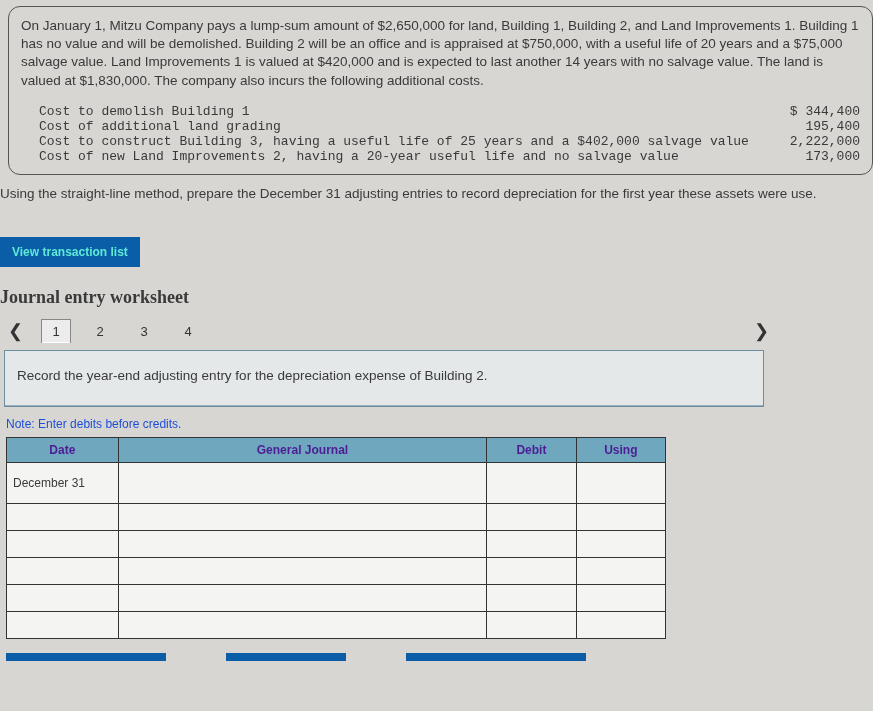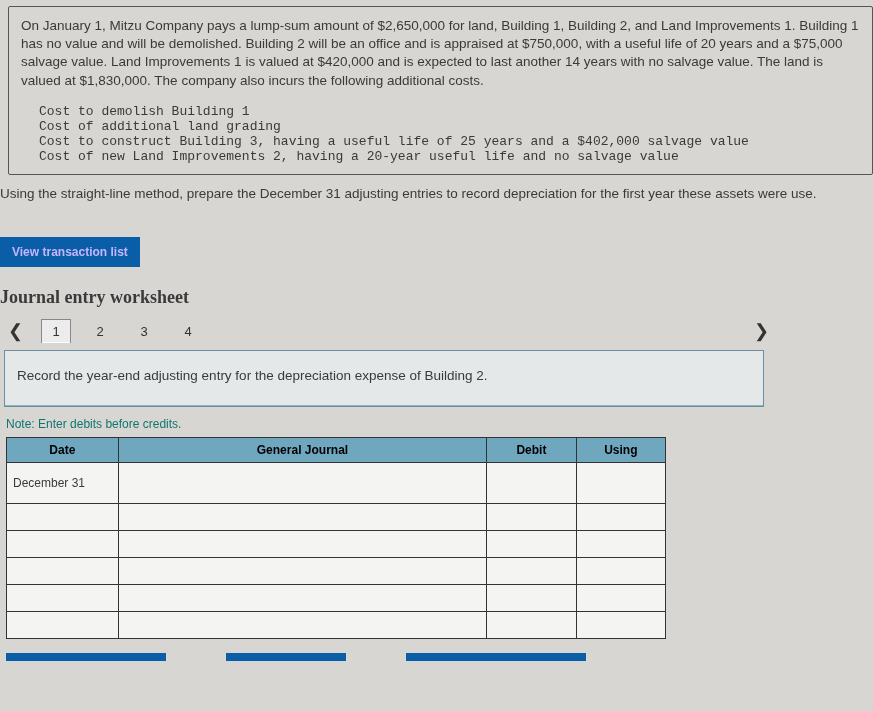--- a/index.html
+++ b/index.html
@@ -7,21 +7,21 @@
     background: #d8d6d3;
     font-family: Arial, Helvetica, sans-serif;
     font-size: 13px;
     color: #3a3a3a;
     width: 873px;
     height: 711px;
     overflow: hidden;
   }
   .problem-box {
     border: 1px solid #555;
-    border-radius: 2px;
+    border-radius: 12px;
     margin: 6px 0 10px 8px;
     padding: 10px 12px;
     background: #d8d6d3;
   }
   .problem-text {
     line-height: 1.35;
     font-size: 13.5px;
   }
   .cost-block {
     display: flex;
@@ -32,21 +32,21 @@
   .cost-desc { flex: 1; white-space: pre; }
   .cost-amt { width: 90px; text-align: right; white-space: pre; }
   .instruction {
     margin: 8px 8px 28px 0;
     font-size: 13.5px;
     line-height: 1.35;
   }
   .view-btn {
     display: inline-block;
     background: #0a5ea8;
-    color: #c4b5fd;
+    color: #5eead4;
     font-weight: bold;
     font-size: 12px;
     padding: 8px 12px;
     margin: 6px 0 14px 0;
     cursor: pointer;
   }
   .worksheet-title {
     font-family: Georgia, serif;
     font-weight: bold;
     font-size: 18px;
@@ -87,34 +87,34 @@
     position: relative;
   }
   .entry-instr {
     background: #e4e8e8;
     padding: 16px 12px 20px 12px;
     font-size: 13.5px;
     line-height: 1.35;
     border-bottom: 1px solid #9bb0bb;
   }
   .note-line {
-    color: #0f766e;
+    color: #1d4ed8;
     font-size: 12px;
     margin: 10px 0 6px 6px;
   }
   .je-table {
     border-collapse: collapse;
     width: 660px;
     margin: 0 6px 6px 6px;
     background: #efefef;
     font-size: 12px;
   }
   .je-table th {
     background: #6fa7bf;
-    color: #000000;
+    color: #4c1d95;
     font-weight: bold;
     border: 1px solid #333;
     padding: 5px 6px;
     text-align: center;
   }
   .je-table td {
     border: 1px solid #333;
     padding: 13px 6px;
     height: 22px;
     background: #f4f4f2;
@@ -137,20 +137,24 @@
 
 
 
 <div class="problem-box">
   <div class="problem-text">On January 1, Mitzu Company pays a lump-sum amount of $2,650,000 for land, Building 1, Building 2, and Land Improvements 1. Building 1 has no value and will be demolished. Building 2 will be an office and is appraised at $750,000, with a useful life of 20 years and a $75,000 salvage value. Land Improvements 1 is valued at $420,000 and is expected to last another 14 years with no salvage value. The land is valued at $1,830,000. The company also incurs the following additional costs.</div>
   <div class="cost-block">
     <div class="cost-desc"><span>Cost to demolish Building 1</span>
 <span>Cost of additional land grading</span>
 <span>Cost to construct Building 3, having a useful life of 25 years and a $402,000 salvage value</span>
 <span>Cost of new Land Improvements 2, having a 20-year useful life and no salvage value</span></div>
+    <div class="cost-amt"><span>$ 344,400</span>
+<span>195,400</span>
+<span>2,222,000</span>
+<span>173,000</span></div>
   </div>
 </div>
 
 <div class="instruction">Using the straight-line method, prepare the December 31 adjusting entries to record depreciation for the first year these assets were use.</div>
 
 <div class="view-btn">View transaction list</div>
 
 <div class="worksheet-title">Journal entry worksheet</div>
 
 <div class="tabs-row">

